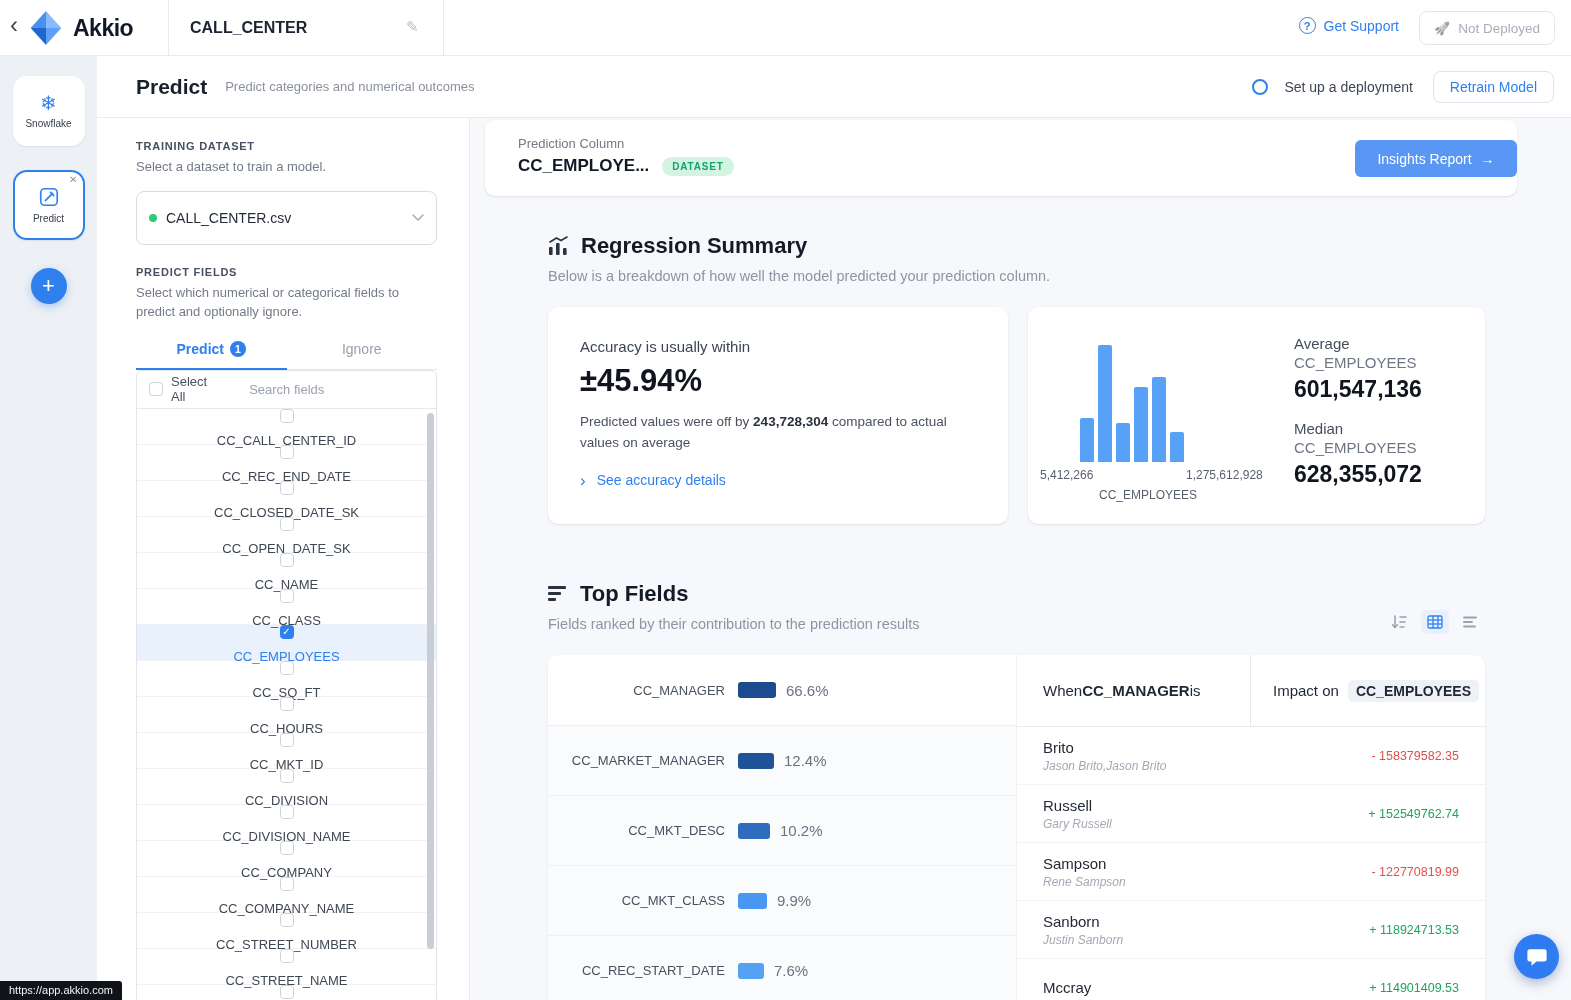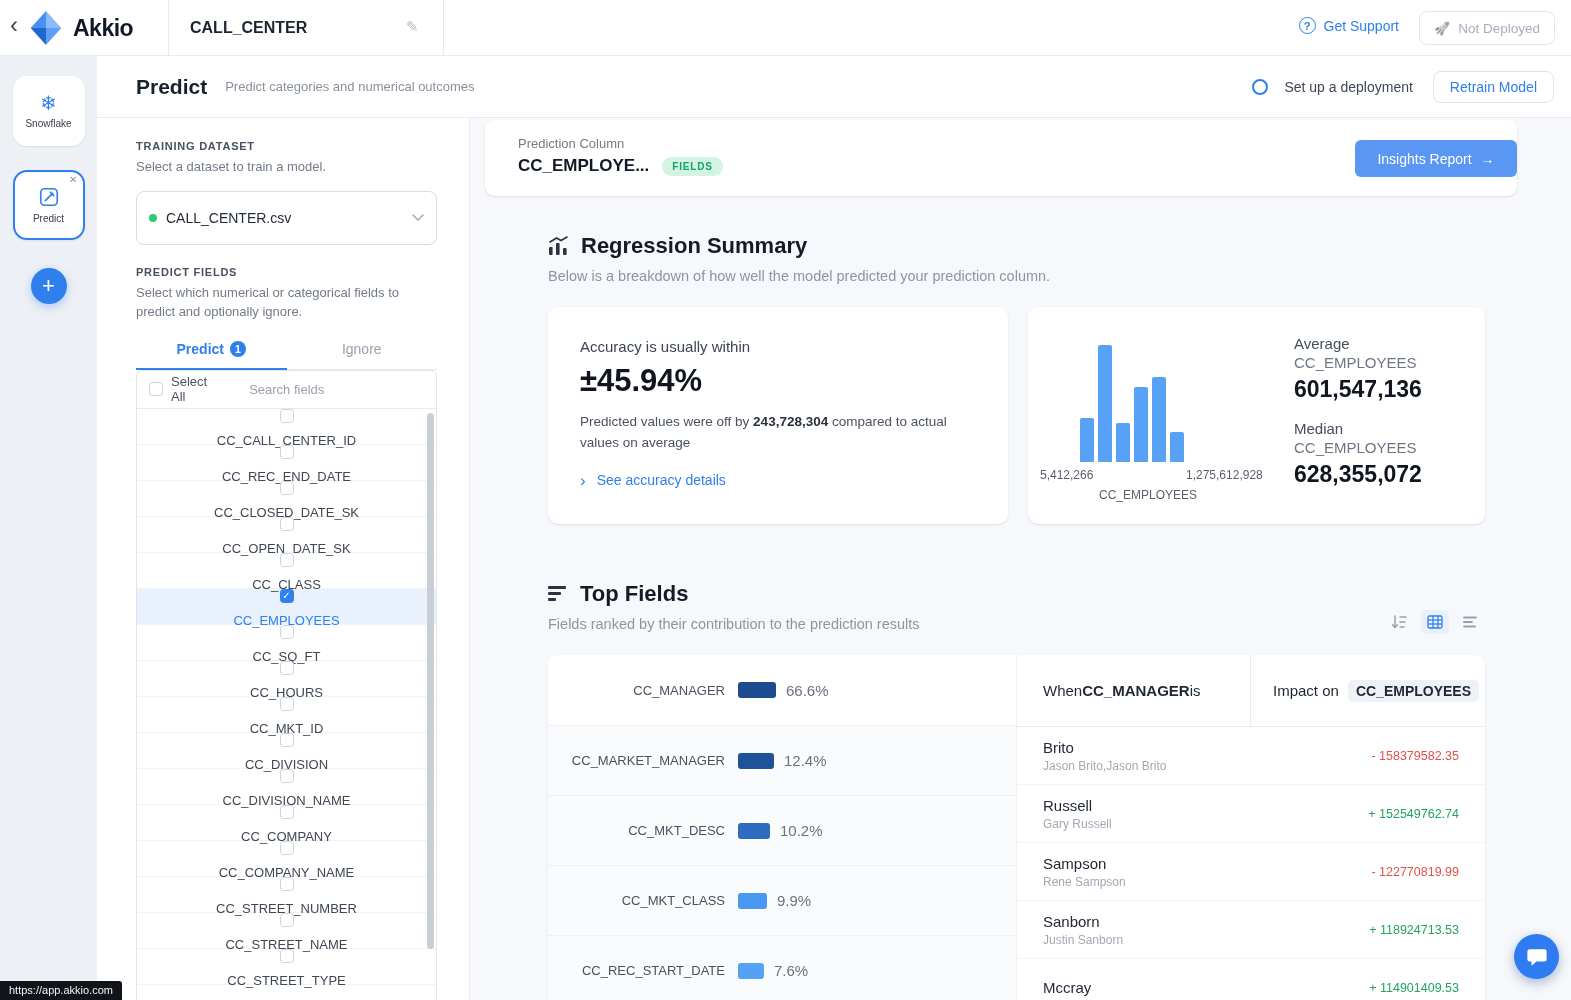--- a/index.html
+++ b/index.html
@@ -152,21 +152,21 @@
   .tf-right { flex:1; display:flex; flex-direction:column; }
   .tfr-head { height:73px; display:flex; align-items:stretch; border-bottom:1px solid #e7eaee; }
   .cell1 { width:233px; display:flex; align-items:center; padding-left:26px; font-size:15px; color:#1f2733; }
   .cell1 b { font-weight:700; }
   .cell2 { flex:1; border-left:1px solid #e7eaee; display:flex; align-items:center; gap:9px;
            padding-left:22px; font-size:15px; color:#1f2733; }
   .pill { font-weight:700; background:#eef1f6; border-radius:5px; padding:3px 8px; font-size:14px; }
   .imp-row { height:58px; display:flex; align-items:center; justify-content:space-between; padding:0 26px;
              border-bottom:1px solid #f1f3f6; }
   .imp-name { font-size:15px; font-weight:500; color:#242b36; }
-  .imp-sub { font-size:12px; color:#a2a9b3; margin-top:3px; }
+  .imp-sub { font-size:12px; font-style:italic; color:#a2a9b3; margin-top:3px; }
   .imp-val { font-size:12.5px; }
   .imp-val.neg { color:#e0504a; }
   .imp-val.pos { color:#22a45d; }
 
   
   .chat-btn { position:absolute; left:1514px; top:934px; width:45px; height:45px; border-radius:50%;
               background:#2f7bf2; display:flex; align-items:center; justify-content:center;
               box-shadow:0 4px 12px rgba(18,66,143,.35); cursor:pointer; z-index:30; }
   .url-tip { position:absolute; left:0; bottom:0; background:#101317; color:#f2f4f6; font-size:11px;
              padding:3px 9px 4px; border-radius:0 3px 0 0; z-index:30; }
@@ -274,20 +274,24 @@
             <div class="field-row">
               <span class="checkbox"></span>
               <span class="field-label">CC_CLOSED_DATE_SK</span>
             </div>
             <div class="field-row">
               <span class="checkbox"></span>
               <span class="field-label">CC_OPEN_DATE_SK</span>
             </div>
             <div class="field-row">
               <span class="checkbox"></span>
+              <span class="field-label">CC_NAME</span>
+            </div>
+            <div class="field-row">
+              <span class="checkbox"></span>
               <span class="field-label">CC_CLASS</span>
             </div>
             <div class="field-row selected">
               <span class="checkbox checked">✓</span>
               <span class="field-label">CC_EMPLOYEES</span>
             </div>
             <div class="field-row">
               <span class="checkbox"></span>
               <span class="field-label">CC_SQ_FT</span>
             </div>
@@ -329,21 +333,21 @@
             </div>
           </div>
         <div class="scrollbar"></div>
       </div>
     </div>
 
     <div class="pred-card card">
       <div class="pc-label">Prediction Column</div>
       <div class="pc-row">
         <span class="pc-col">CC_EMPLOYE...</span>
-        <span class="type-badge">FIELDS</span>
+        <span class="type-badge">DATASET</span>
       </div>
       <button class="insights-btn">
         <span>Insights Report</span>
         <span>→</span>
       </button>
     </div>
 
     <div class="summary-head">
       <svg width="21" height="20" viewBox="0 0 21 20">
         <rect x="1" y="11" width="3.6" height="8" rx="1" fill="#2a3342"></rect>

